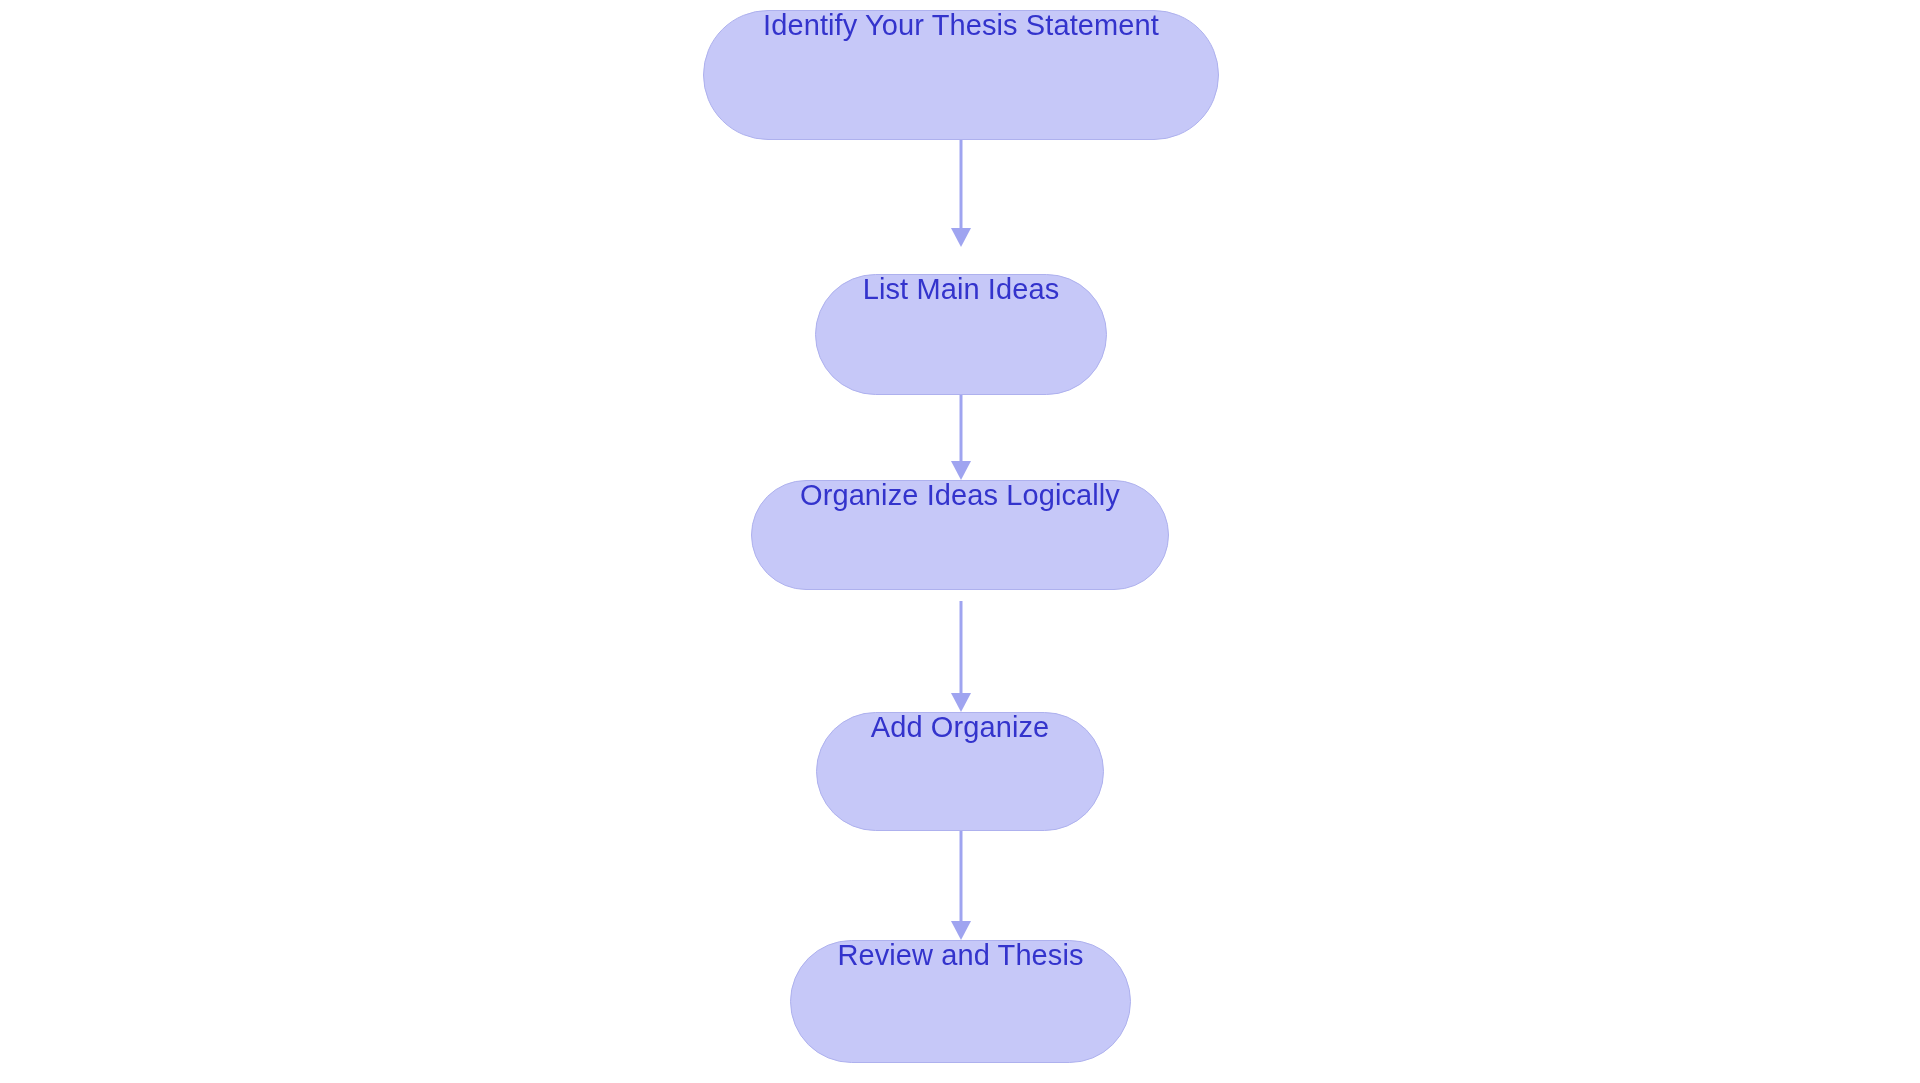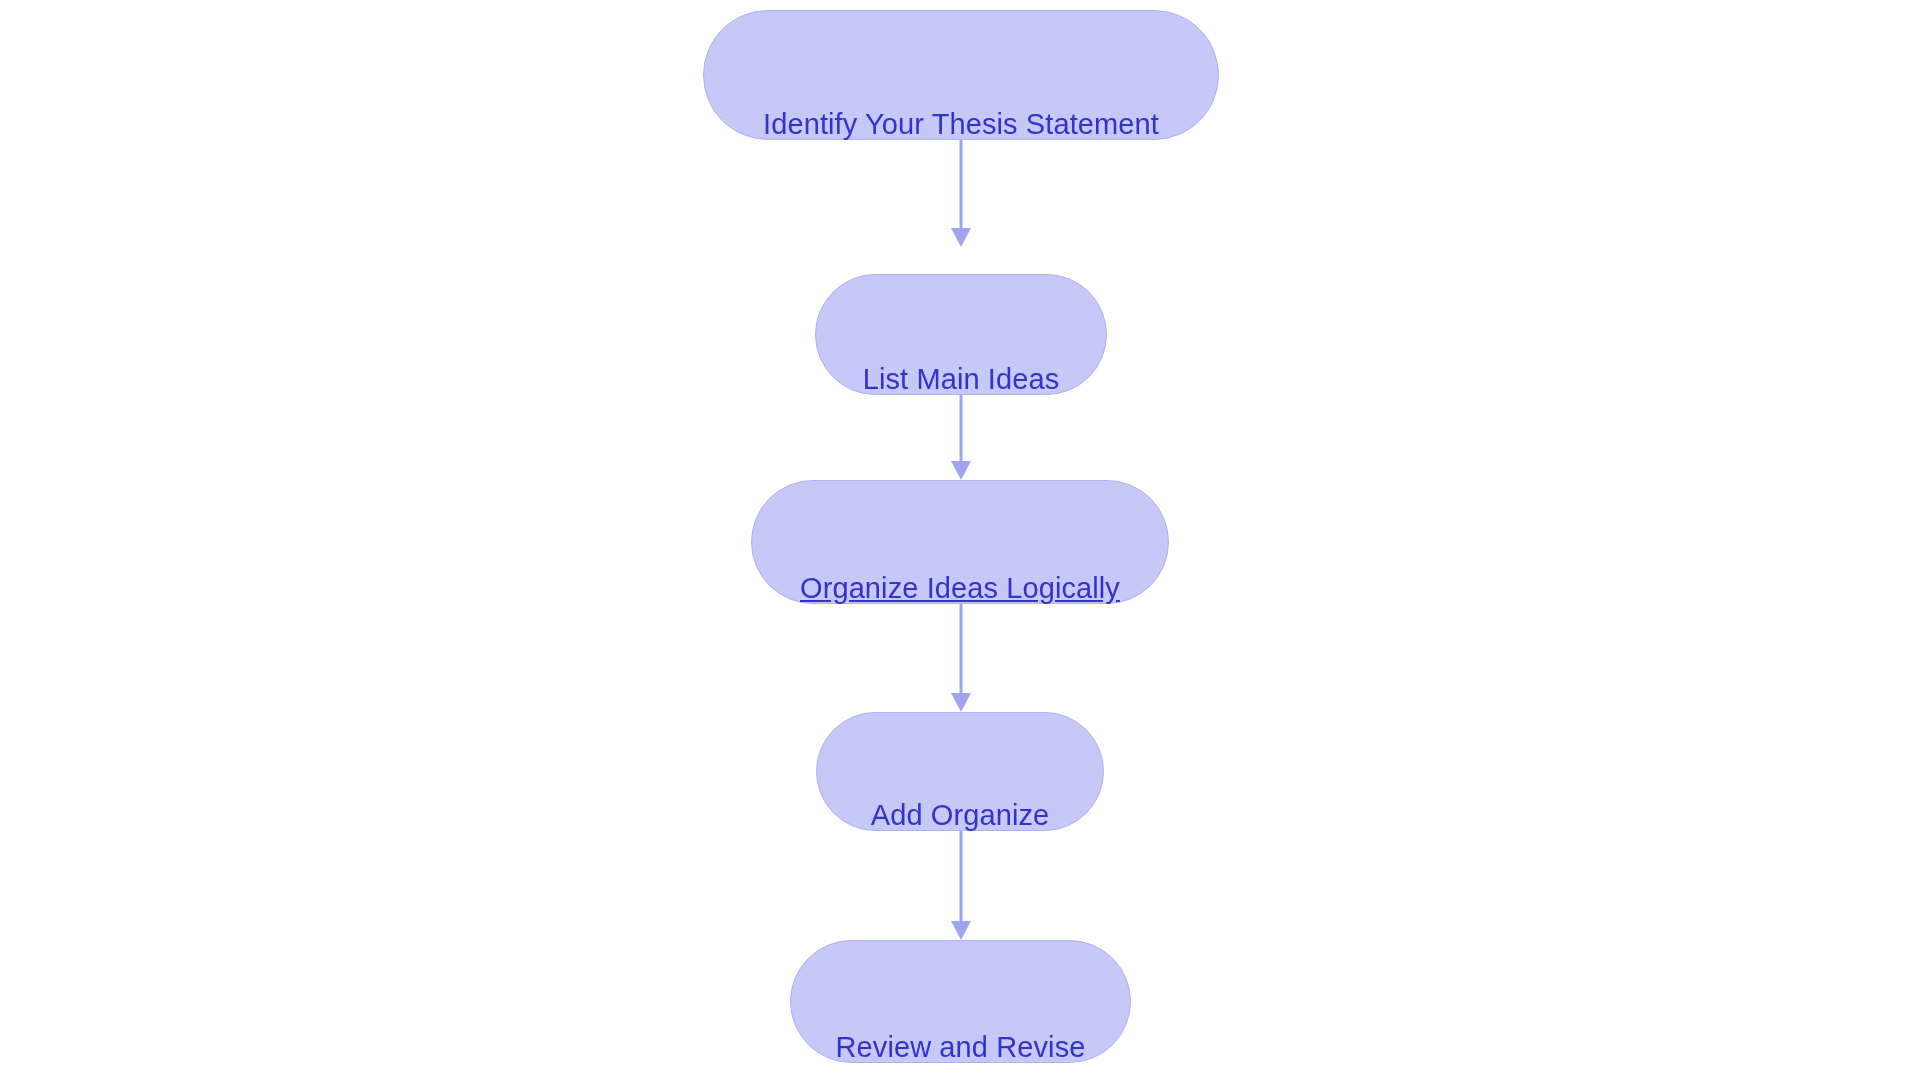--- a/index.html
+++ b/index.html
@@ -32,21 +32,21 @@
     z-index: 1;
     pointer-events: none;
   }
 
   
   .flow-node {
     position: absolute;
     z-index: 2;
     box-sizing: border-box;
     display: flex;
-    align-items: flex-end;
+    align-items: flex-start;
     justify-content: center;
     background: #c6c8f8;
     border: 1.5px solid #aeb1ee;
     border-radius: 999px;
     color: #3333cc;
     white-space: nowrap;
   }
 
   .flow-node .node-label {
     font-family: "Liberation Sans", sans-serif;
@@ -55,21 +55,21 @@
     line-height: 1;
     letter-spacing: 0.1px;
     color: #3333cc;
     text-align: center;
     user-select: none;
   }
 
   
   #node-0 { left: 703px;  top: 10px;   width: 516px; height: 130px; }
   #node-1 { left: 815px;  top: 247px;  width: 292px; height: 121px; margin-top: 27px; }
-  #node-2 { left: 751px;  top: 480px;  width: 418px; height: 124px; text-decoration: underline; }
+  #node-2 { left: 751px;  top: 480px;  width: 418px; height: 110px; }
   #node-3 { left: 816px;  top: 712px;  width: 288px; height: 119px; }
   #node-4 { left: 790px;  top: 940px;  width: 341px; height: 123px; }
 </style>
 </head>
 <body>
 
 <div id="flow-canvas">
 
   <svg id="connector-layer" width="1920" height="1083" viewBox="0 0 1920 1083" xmlns="http://www.w3.org/2000/svg">
 
@@ -104,16 +104,16 @@
 
   <div class="flow-node" id="node-2">
     <span class="node-label">Organize Ideas Logically</span>
   </div>
 
   <div class="flow-node" id="node-3">
     <span class="node-label">Add Organize</span>
   </div>
 
   <div class="flow-node" id="node-4">
-    <span class="node-label">Review and Revise</span>
+    <span class="node-label">Review and Thesis</span>
   </div>
 
 </div>
 
 </body></html>

